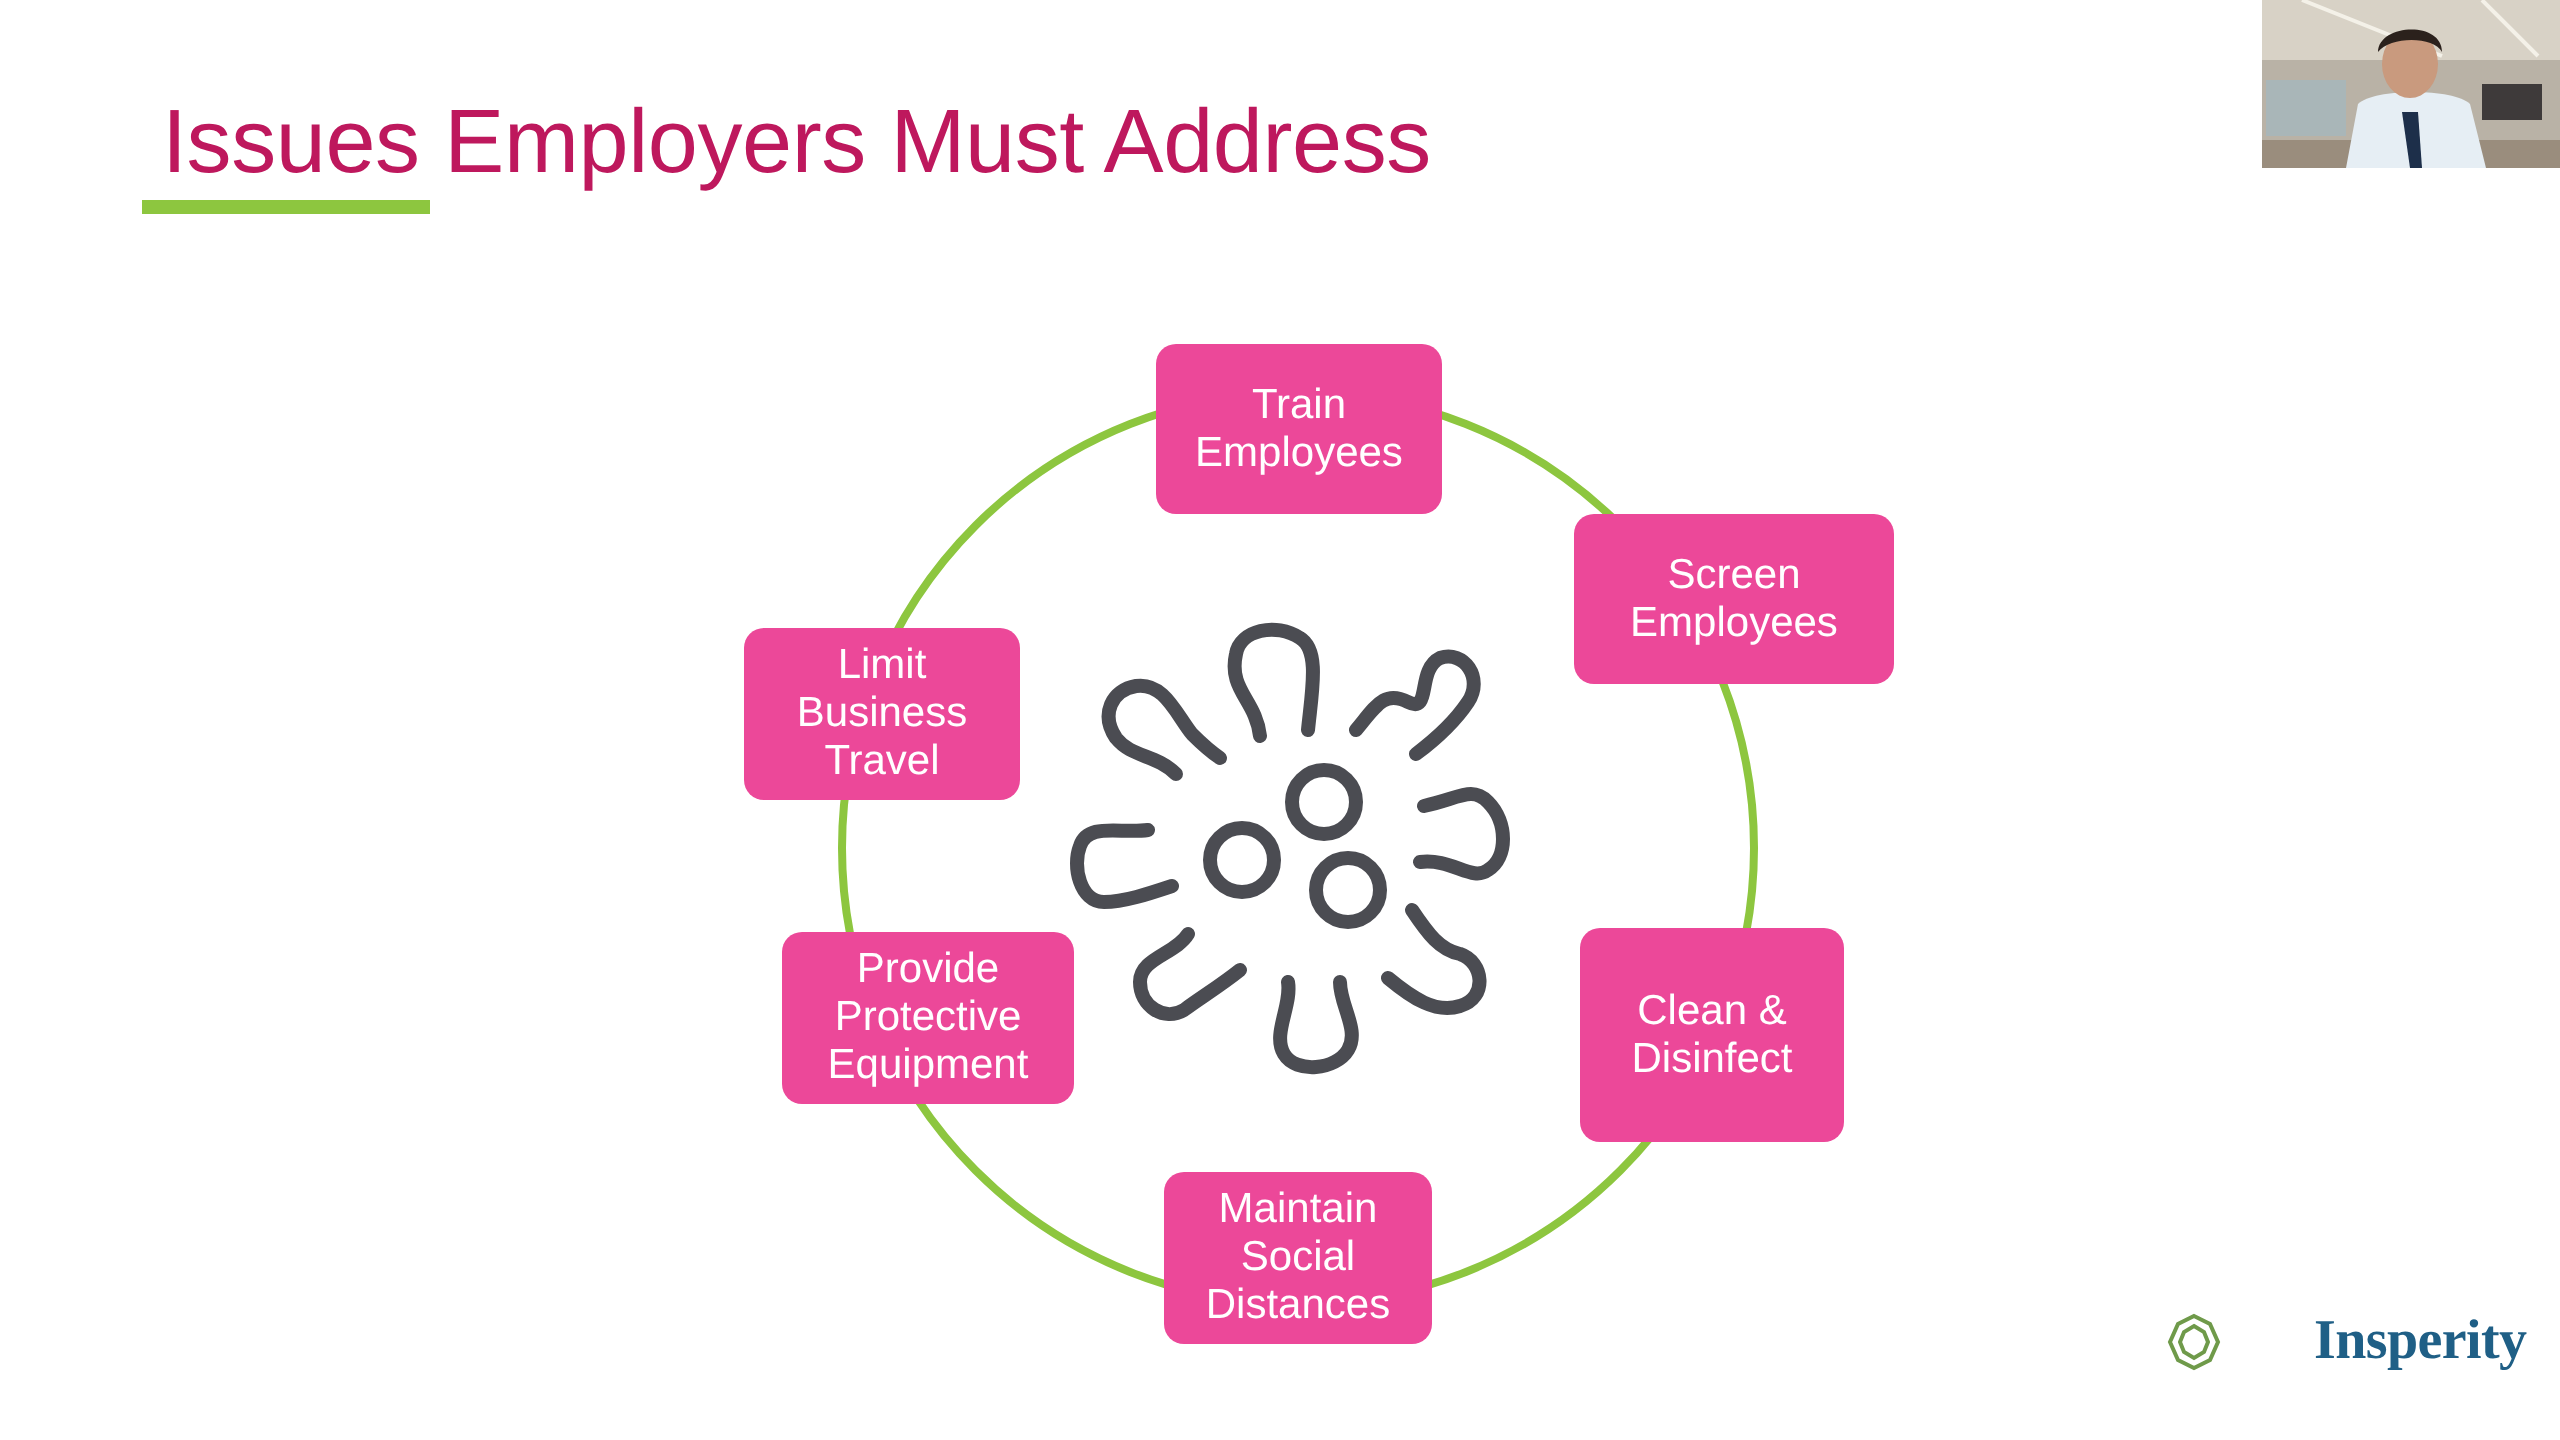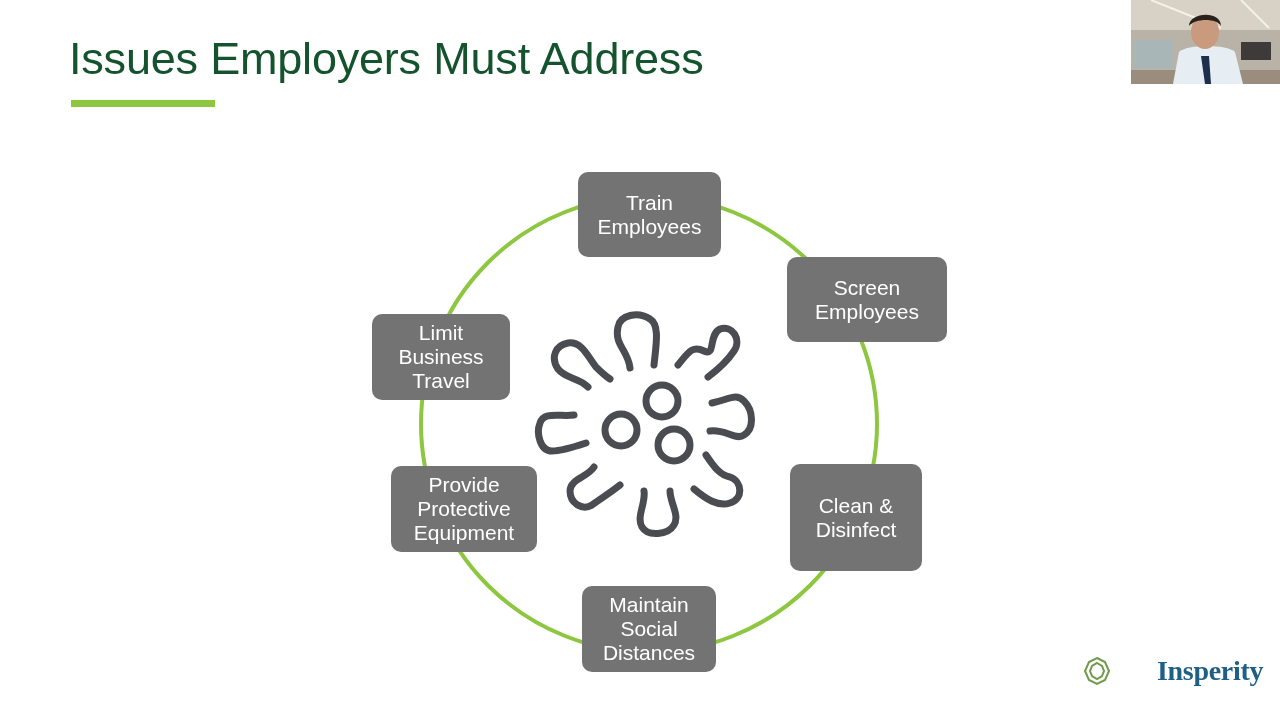--- a/index.html
+++ b/index.html
@@ -3,32 +3,32 @@
 <meta charset="utf-8">
 <style>
   html, body { margin: 0; padding: 0; }
   body {
     width: 1280px; height: 720px; overflow: hidden;
     background: #ffffff; position: relative;
     font-family: "Liberation Sans", sans-serif;
   }
   .slide-title {
     position: absolute; left: 69px; top: 33px;
-    font-size: 45px; color: #14532d; font-weight: normal;
-    letter-spacing: -0.2px; margin: 0; white-space: nowrap;
+    font-size: 45px; color: #be185d; font-weight: normal;
+    letter-spacing: -0.2px; margin: 12px; white-space: nowrap;
   }
   .title-underline {
     position: absolute; left: 71px; top: 100px;
     width: 144px; height: 7px; background: #8dc63f;
   }
   .ring {
     position: absolute; left: 0; top: 0;
   }
   .box {
-    position: absolute; background: #737373;
+    position: absolute; background: #ec4899;
     border-radius: 10px; color: #ffffff;
     display: flex; align-items: center; justify-content: center;
     text-align: center; font-size: 21px; line-height: 24px;
     box-sizing: border-box; padding: 0 6px;
   }
   .box span { display: block; white-space: pre-line; }
   .virus { position: absolute; left: 530px; top: 305px; }
   .webcam {
     position: absolute; left: 1131px; top: 0; width: 149px; height: 84px;
     overflow: hidden; background: #cfcac2;

